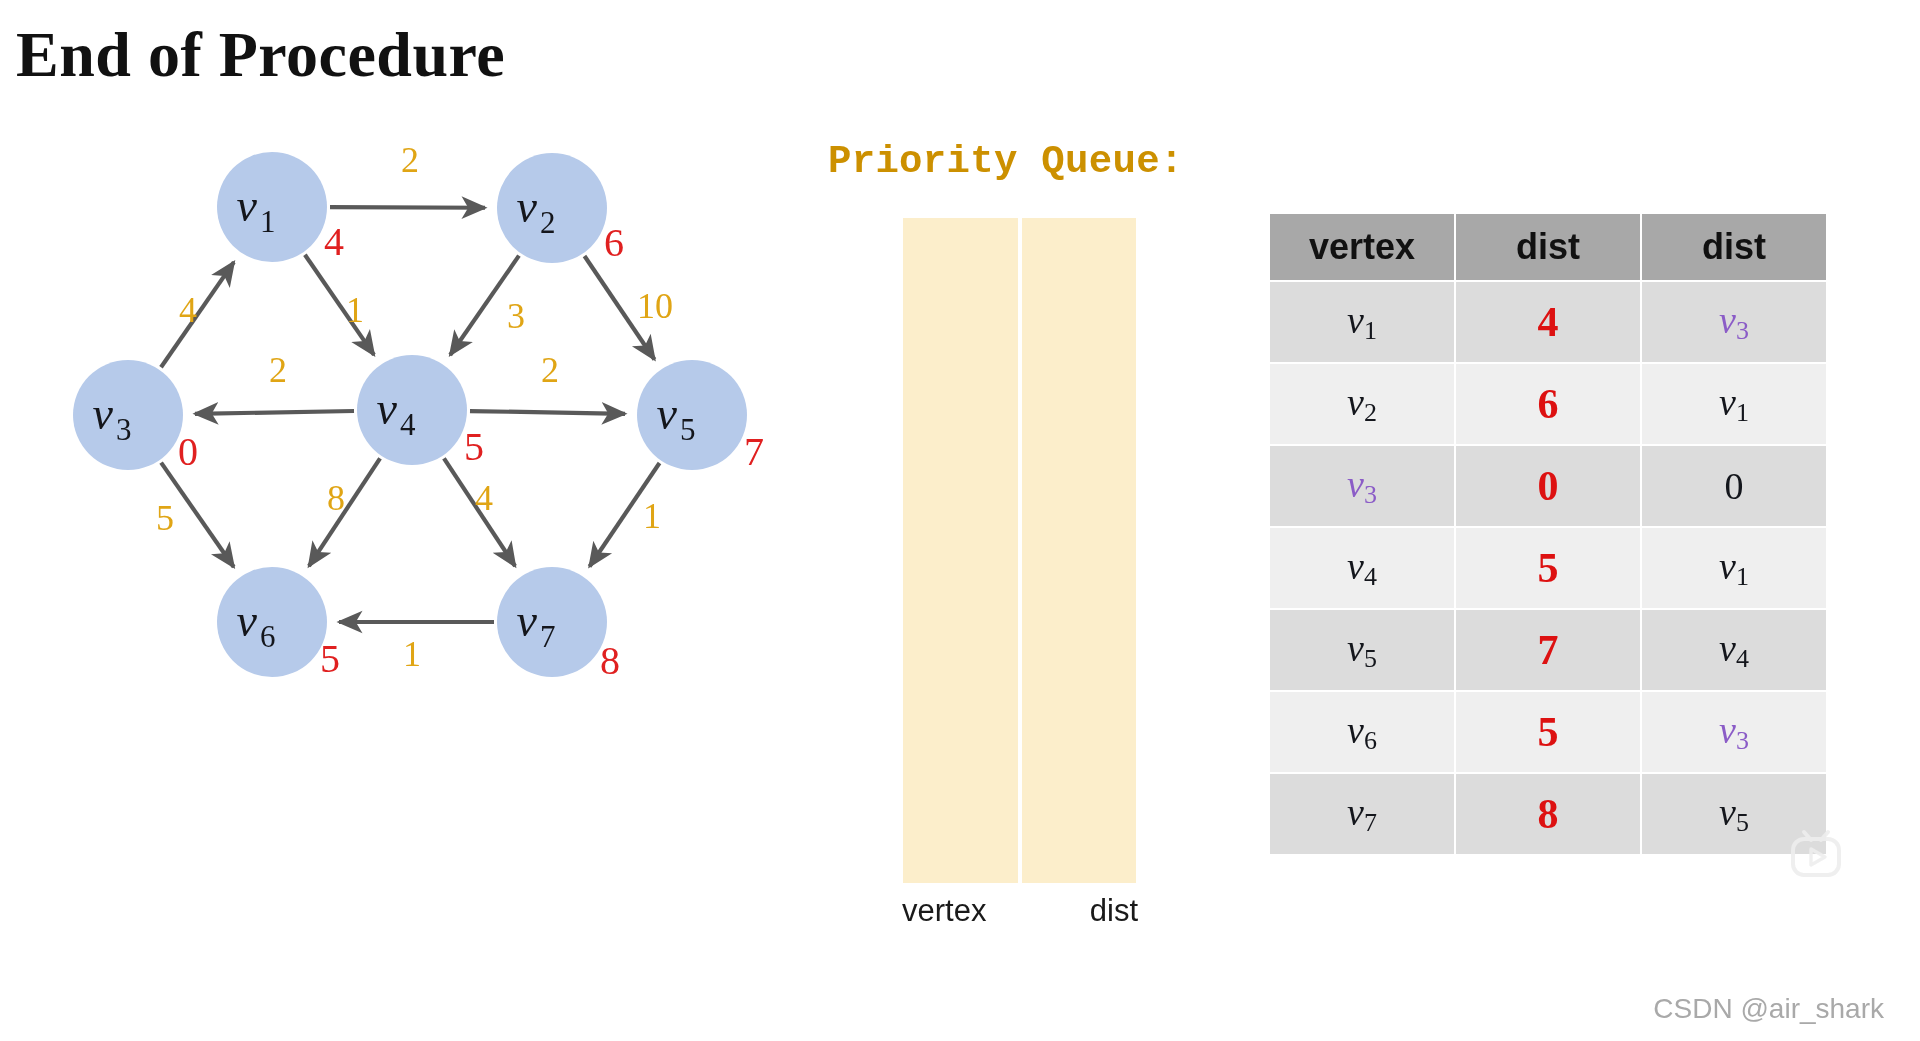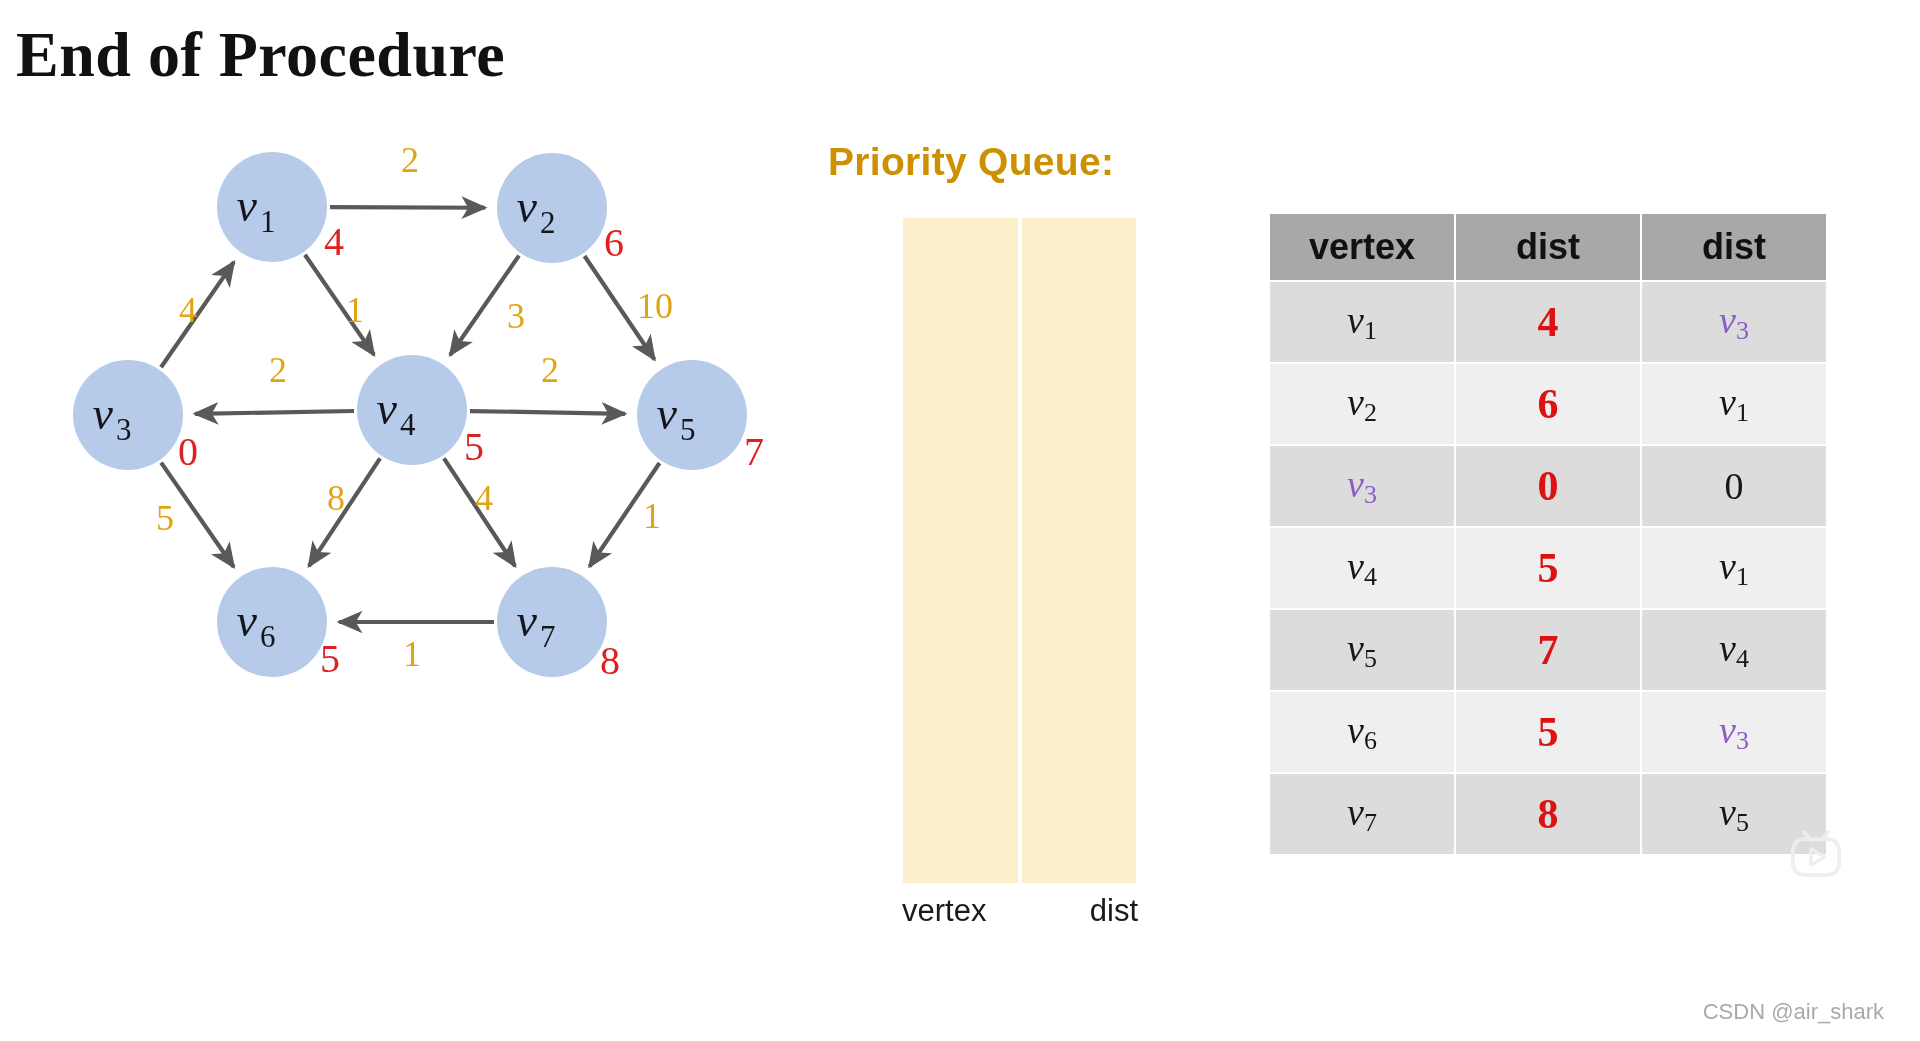--- a/index.html
+++ b/index.html
@@ -67,21 +67,21 @@
     font-family: "Liberation Serif", serif;
     font-size: 40px;
     fill: #e02020;
   }
 
   
   #pq-title {
     position: absolute;
     left: 828px;
     top: 140px;
-    font-family: Liberation Sans, sans-serif;
+    font-family: Liberation Mono, monospace;
     font-weight: bold;
     font-size: 39px;
     color: #cc9000;
     letter-spacing: 0.3px;
   }
   #pq-box {
     position: absolute;
     left: 903px;
     top: 218px;
     width: 233px;
@@ -152,21 +152,21 @@
     bottom: 160px;
     width: 56px;
     height: 52px;
     opacity: 0.9;
   }
   #csdn-watermark {
     position: absolute;
     right: 36px;
     bottom: 16px;
     font-family: "Liberation Sans", sans-serif;
-    font-size: 22px;
+    font-size: 28px;
     color: #a9a9a9;
   }
 </style>
 </head>
 <body>
 
 <div id="page-title">End of Procedure</div>
 
 <div id="graph-panel">
   <svg id="graph-svg" width="820" height="620" viewBox="0 0 820 620">

